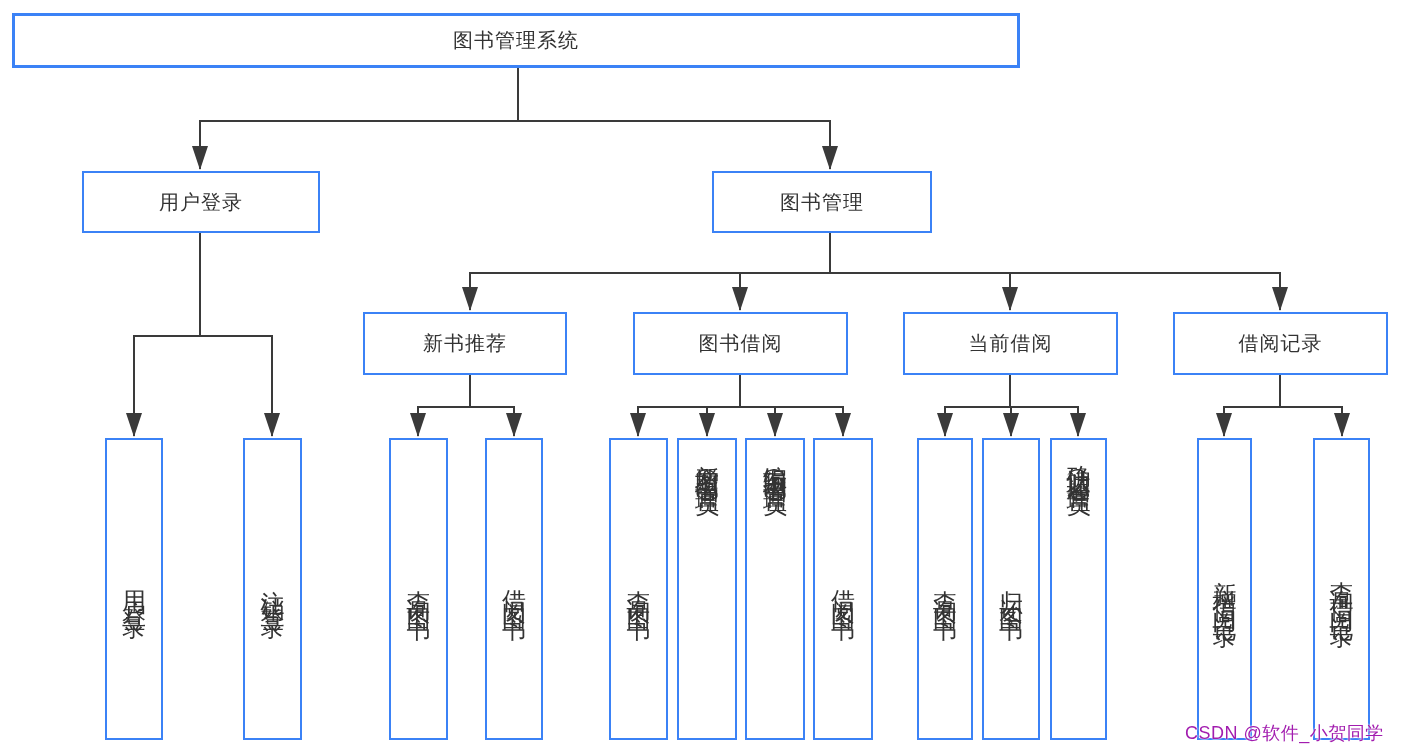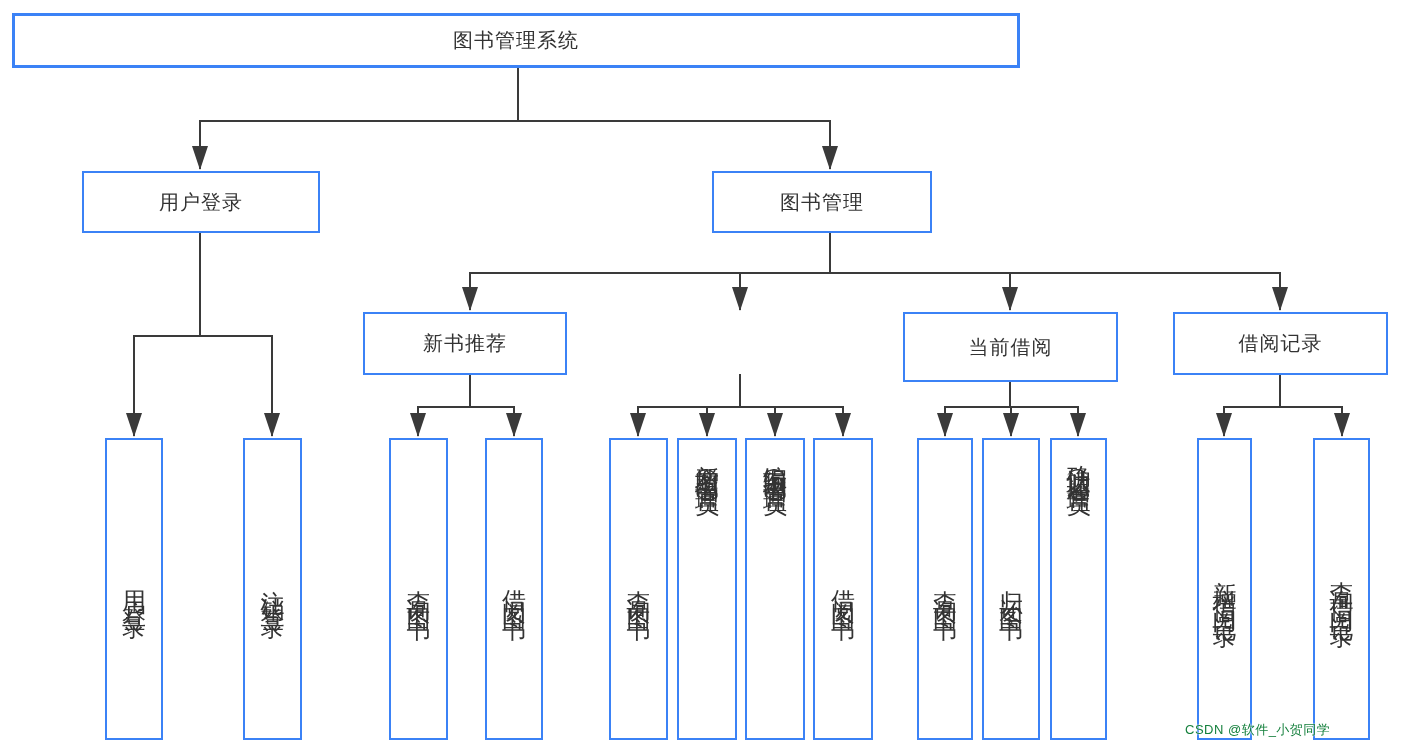--- a/index.html
+++ b/index.html
@@ -51,21 +51,21 @@
     padding-top: 6px;
   }
 
   
   .b-root { left: 12px;  top: 13px;  width: 1008px; height: 55px; border-width: 3px; }
   .b-ul   { left: 82px;  top: 171px; width: 238px; height: 62px; }
   .b-bm   { left: 712px; top: 171px; width: 220px; height: 62px; }
 
   .b-nb   { left: 363px;  top: 312px; width: 204px; height: 63px; }
   .b-bb   { left: 633px;  top: 312px; width: 215px; height: 63px; }
-  .b-cb   { left: 903px;  top: 312px; width: 215px; height: 70px; }
+  .b-cb   { left: 903px;  top: 312px; width: 215px; height: 63px; }
   .b-br   { left: 1173px; top: 312px; width: 215px; height: 63px; }
 
   .leaf { top: 438px; height: 302px; }
   .b-u1 { left: 105px;  width: 58px; }
   .b-u2 { left: 243px;  width: 59px; }
   .b-n1 { left: 389px;  width: 59px; }
   .b-n2 { left: 485px;  width: 58px; }
   .b-q1 { left: 609px;  width: 59px; }
   .b-q2 { left: 677px;  width: 60px; }
   .b-q3 { left: 745px;  width: 60px; }
@@ -73,23 +73,23 @@
   .b-c1 { left: 917px;  width: 56px; }
   .b-c2 { left: 982px;  width: 58px; }
   .b-c3 { left: 1050px; width: 57px; }
   .b-r1 { left: 1197px; width: 55px; }
   .b-r2 { left: 1313px; width: 57px; }
 
   .watermark {
     position: absolute;
     left: 1185px;
     top: 721px;
-    font-size: 13px;
+    font-size: 18px;
     letter-spacing: 0.5px;
-    color: #15803d;
+    color: #a21caf;
     white-space: nowrap;
     text-shadow: 0 0 2px #ffffff, 0 0 2px #ffffff;
     z-index: 5;
   }
 </style>
 </head>
 <body>
 
 <div class="stage">
 
@@ -150,20 +150,23 @@
   <div class="node h-node b-ul">
     <span>用户登录</span>
   </div>
   <div class="node h-node b-bm">
     <span>图书管理</span>
   </div>
 
   <div class="node h-node b-nb">
     <span>新书推荐</span>
   </div>
+  <div class="node h-node b-bb">
+    <span>图书借阅</span>
+  </div>
   <div class="node h-node b-cb">
     <span>当前借阅</span>
   </div>
   <div class="node h-node b-br">
     <span>借阅记录</span>
   </div>
 
   <div class="node v-node leaf b-u1">
     <span class="vtext">用户登录</span>
   </div>

